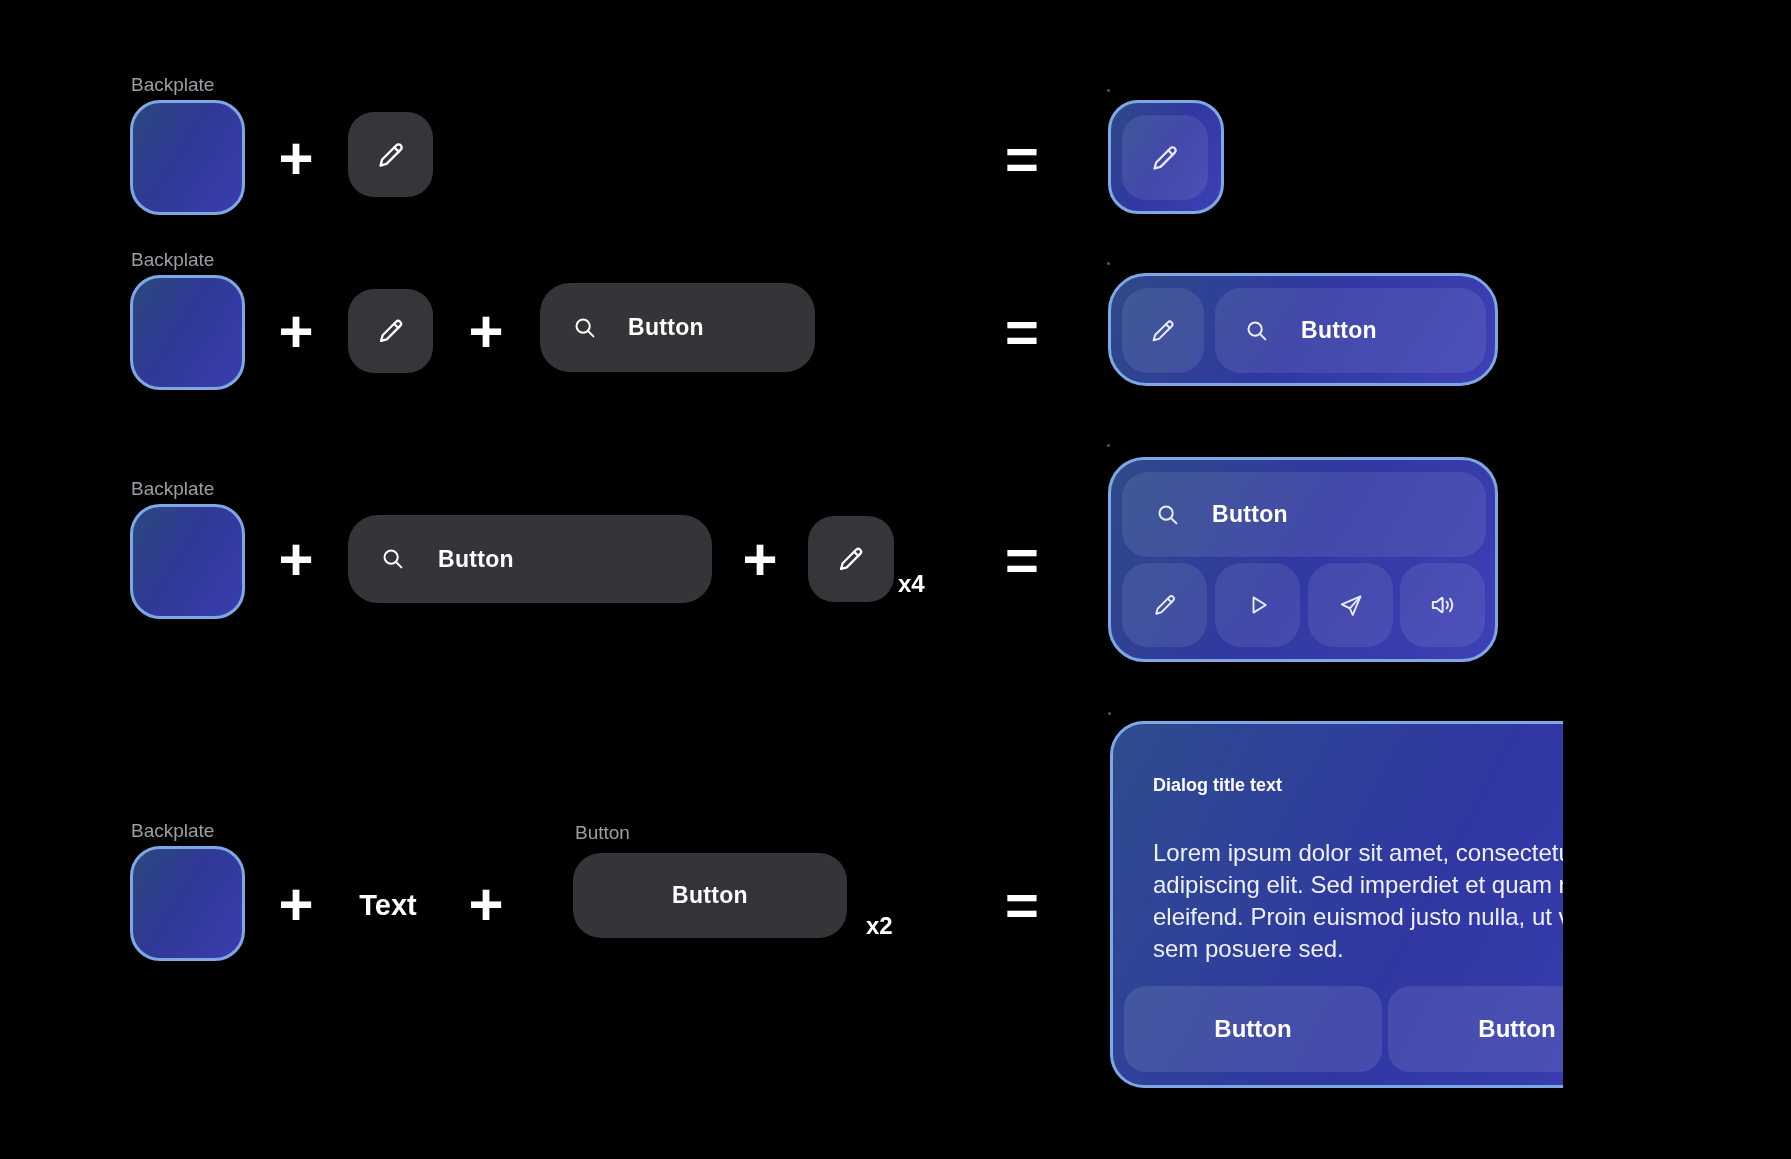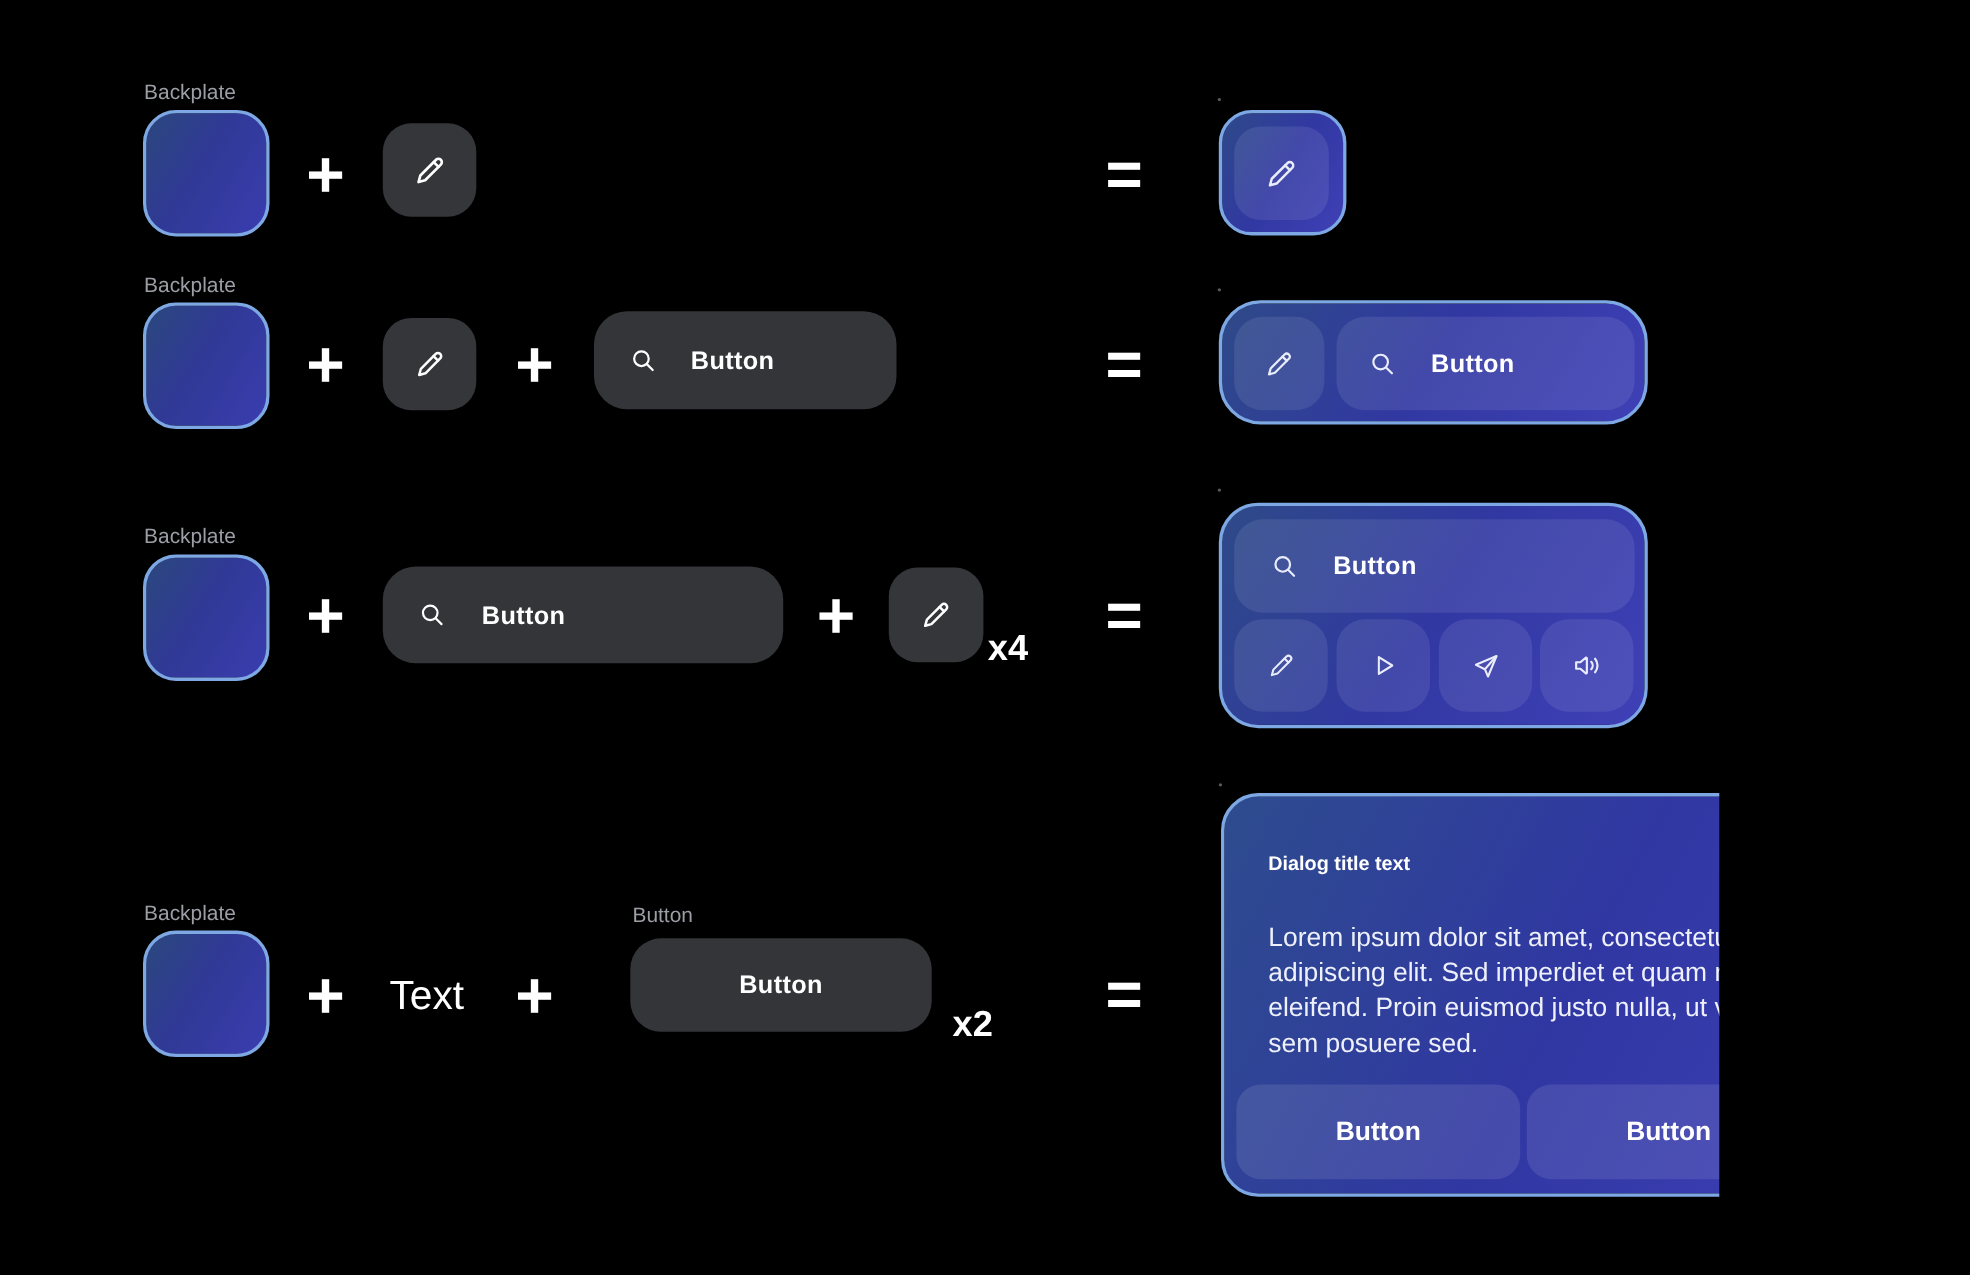--- a/index.html
+++ b/index.html
@@ -26,22 +26,22 @@
   }
   .pill-text{font-size:23px;font-weight:700;letter-spacing:.3px;color:#fff;}
 
   
   .op{
     color:#fff;display:flex;align-items:center;justify-content:center;
     width:60px;height:60px;font-weight:700;
   }
   .op-plus{font-size:60px;}
   .op-eq{font-size:58px;}
-  .mult{color:#fff;font-size:33px;font-weight:700;}
-  .free-text{color:#fff;font-size:37px;font-weight:400;display:flex;align-items:center;justify-content:center;text-align:right;}
+  .mult{color:#fff;font-size:24px;font-weight:700;}
+  .free-text{color:#fff;font-size:29px;font-weight:700;display:flex;align-items:center;justify-content:center;text-align:right;}
 
   
   .result{
     box-sizing:border-box;border:3px solid #7ea8e3;
     background:linear-gradient(122deg,#2e4a88 0%,#3138a2 50%,#3f40b6 100%);
     position:absolute;
   }
   .sub{
     position:absolute;background:rgba(255,255,255,0.09);
     display:flex;align-items:center;justify-content:center;color:#e9ecfb;

